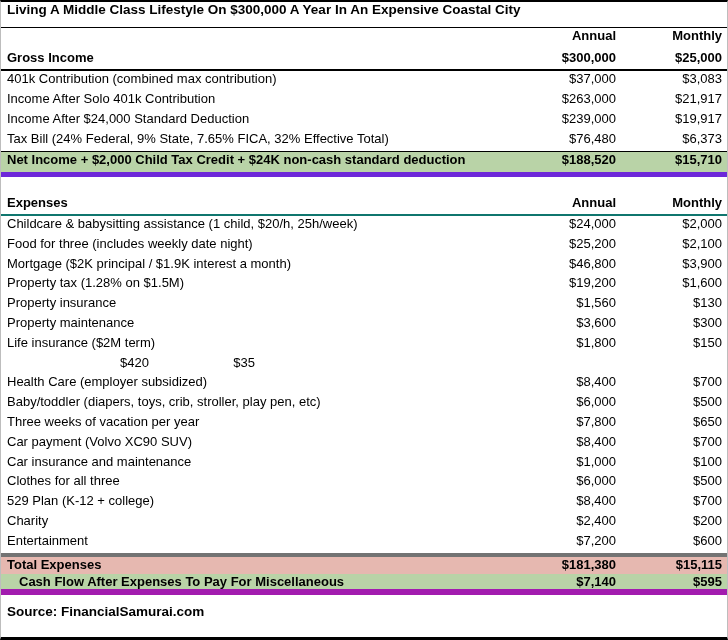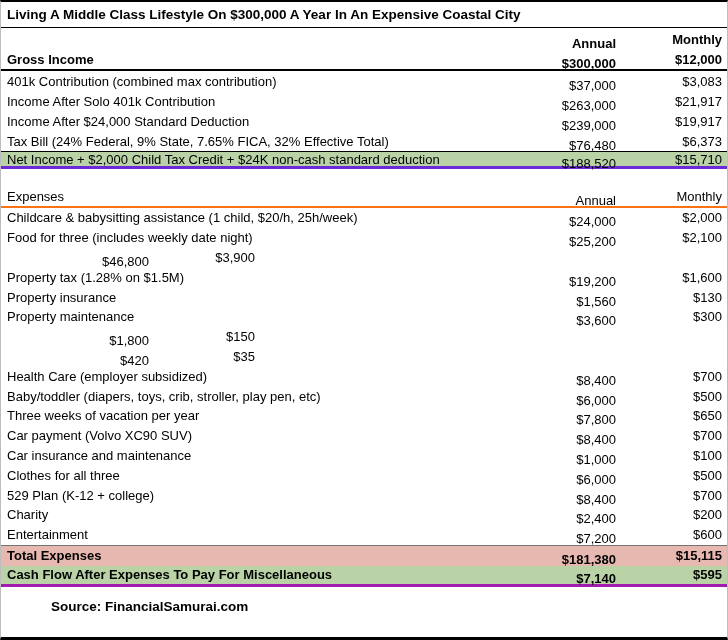--- a/index.html
+++ b/index.html
@@ -15,38 +15,36 @@
     box-sizing: border-box;
     border-top: 2px solid #000000;
     border-bottom: 3px solid #000000;
     border-left: 1px solid #bdbdbd;
     border-right: 1px solid #bdbdbd;
     overflow: hidden;
     background: #ffffff;
   }
   .row {
     display: flex;
-    align-items: center;
     height: 20px;
     font-size: 13px;
     box-sizing: border-box;
   }
   .c-label {
     flex: 1 1 auto;
     padding-left: 6px;
     white-space: nowrap;
     overflow: hidden;
   }
   .c-annual {
     width: 148px;
     flex: 0 0 auto;
     text-align: right;
     padding-right: 6px;
     white-space: nowrap;
-    margin-top: 8px;
   }
   .c-monthly {
     width: 100px;
     flex: 0 0 auto;
     text-align: right;
     padding-right: 5px;
     white-space: nowrap;
   }
   .bold { font-weight: 700; }
   .title-row {
@@ -55,72 +53,72 @@
     font-weight: 700;
     border-bottom: 1px solid #000000;
   }
   .head-row { height: 22px; }
   .gross-row {
     height: 21px;
     border-bottom: 2px solid #000000;
   }
   .income-row { height: 20px; }
   .net-row {
-    height: 18px;
+    height: 26px;
     background: var(--highlight-green);
     border-top: 1px solid #000000;
-    border-bottom: 3px solid #6d28d9;
-    font-weight: 400;
+    border-bottom: 5px solid #6d28d9;
+    font-weight: 700;
   }
   .spacer-row { height: 18px; }
   .exp-head-row {
     height: 21px;
-    border-bottom: 2px solid #f97316;
-    font-weight: 400;
+    border-bottom: 2px solid #0f766e;
+    font-weight: 700;
   }
   .expense-row { height: 19.8px; }
   .total-row {
     height: 21px;
     background: var(--highlight-red);
-    border-top: 1px solid #737373;
+    border-top: 4px solid #737373;
     font-weight: 700;
   }
   .cash-row {
     height: 21px;
     background: var(--highlight-green);
-    border-bottom: 3px solid #a21caf;
-    font-weight: 700;
+    border-bottom: 6px solid #a21caf;
+    font-weight: 700;
+    padding-left: 12px;
   }
   .spacer-row-sm { height: 9px; }
   .source-row {
     height: 21px;
     font-size: 13.5px;
     font-weight: 700;
-    padding-left: 44px;
   }
 </style>
 </head>
 <body>
 
 <div class="sheet">
 
   <div class="row title-row">
     <div class="c-label">Living A Middle Class Lifestyle On $300,000 A Year In An Expensive Coastal City</div>
   </div>
 
   <div class="row head-row">
     <div class="c-label"></div>
     <div class="c-annual bold">Annual</div>
     <div class="c-monthly bold">Monthly</div>
   </div>
 
   <div class="row gross-row bold">
     <div class="c-label">Gross Income</div>
     <div class="c-annual">$300,000</div>
-    <div class="c-monthly">$12,000</div>
+    <div class="c-monthly">$25,000</div>
   </div>
 
   <div class="row income-row">
     <div class="c-label">401k Contribution (combined max contribution)</div>
     <div class="c-annual">$37,000</div>
     <div class="c-monthly">$3,083</div>
   </div>
   <div class="row income-row">
     <div class="c-label">Income After Solo 401k Contribution</div>
     <div class="c-annual">$263,000</div>
@@ -155,39 +153,41 @@
     <div class="c-label">Childcare &amp; babysitting assistance (1 child, $20/h, 25h/week)</div>
     <div class="c-annual">$24,000</div>
     <div class="c-monthly">$2,000</div>
   </div>
   <div class="row expense-row">
     <div class="c-label">Food for three (includes weekly date night)</div>
     <div class="c-annual">$25,200</div>
     <div class="c-monthly">$2,100</div>
   </div>
   <div class="row expense-row">
+    <div class="c-label">Mortgage ($2K principal / $1.9K interest a month)</div>
     <div class="c-annual">$46,800</div>
     <div class="c-monthly">$3,900</div>
   </div>
   <div class="row expense-row">
     <div class="c-label">Property tax (1.28% on $1.5M)</div>
     <div class="c-annual">$19,200</div>
     <div class="c-monthly">$1,600</div>
   </div>
   <div class="row expense-row">
     <div class="c-label">Property insurance</div>
     <div class="c-annual">$1,560</div>
     <div class="c-monthly">$130</div>
   </div>
   <div class="row expense-row">
     <div class="c-label">Property maintenance</div>
     <div class="c-annual">$3,600</div>
     <div class="c-monthly">$300</div>
   </div>
   <div class="row expense-row">
+    <div class="c-label">Life insurance ($2M term)</div>
     <div class="c-annual">$1,800</div>
     <div class="c-monthly">$150</div>
   </div>
   <div class="row expense-row">
     <div class="c-annual">$420</div>
     <div class="c-monthly">$35</div>
   </div>
   <div class="row expense-row">
     <div class="c-label">Health Care (employer subsidized)</div>
     <div class="c-annual">$8,400</div>

